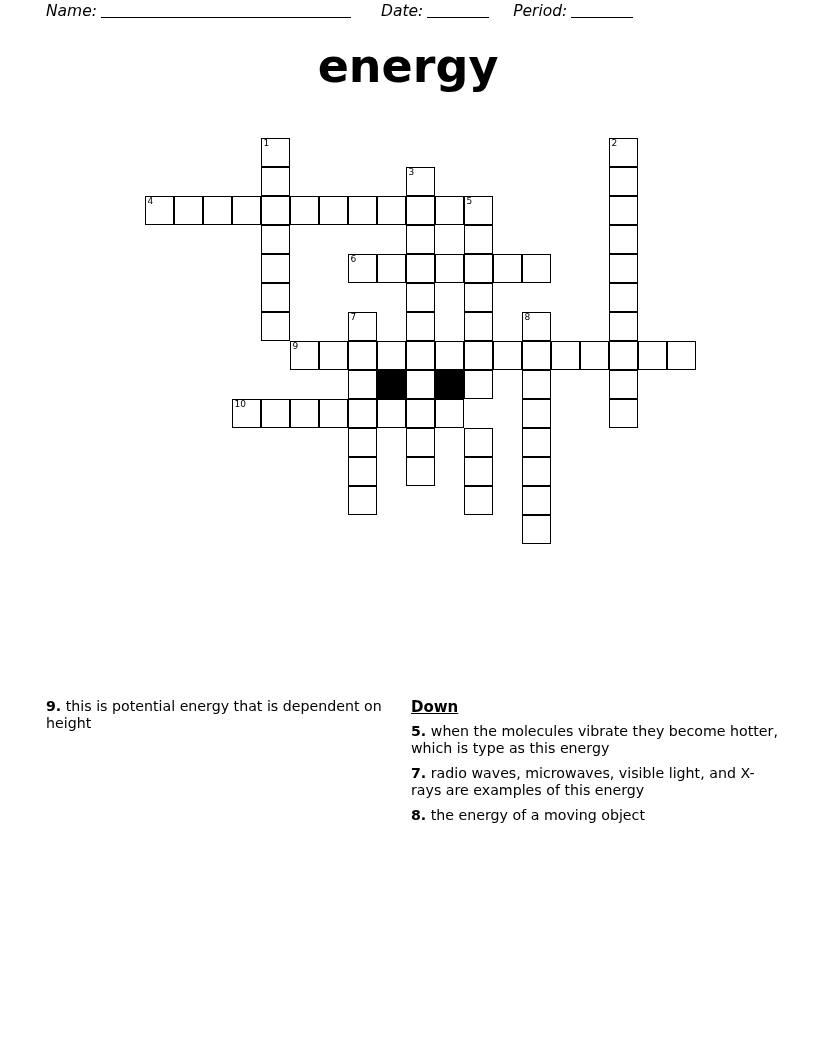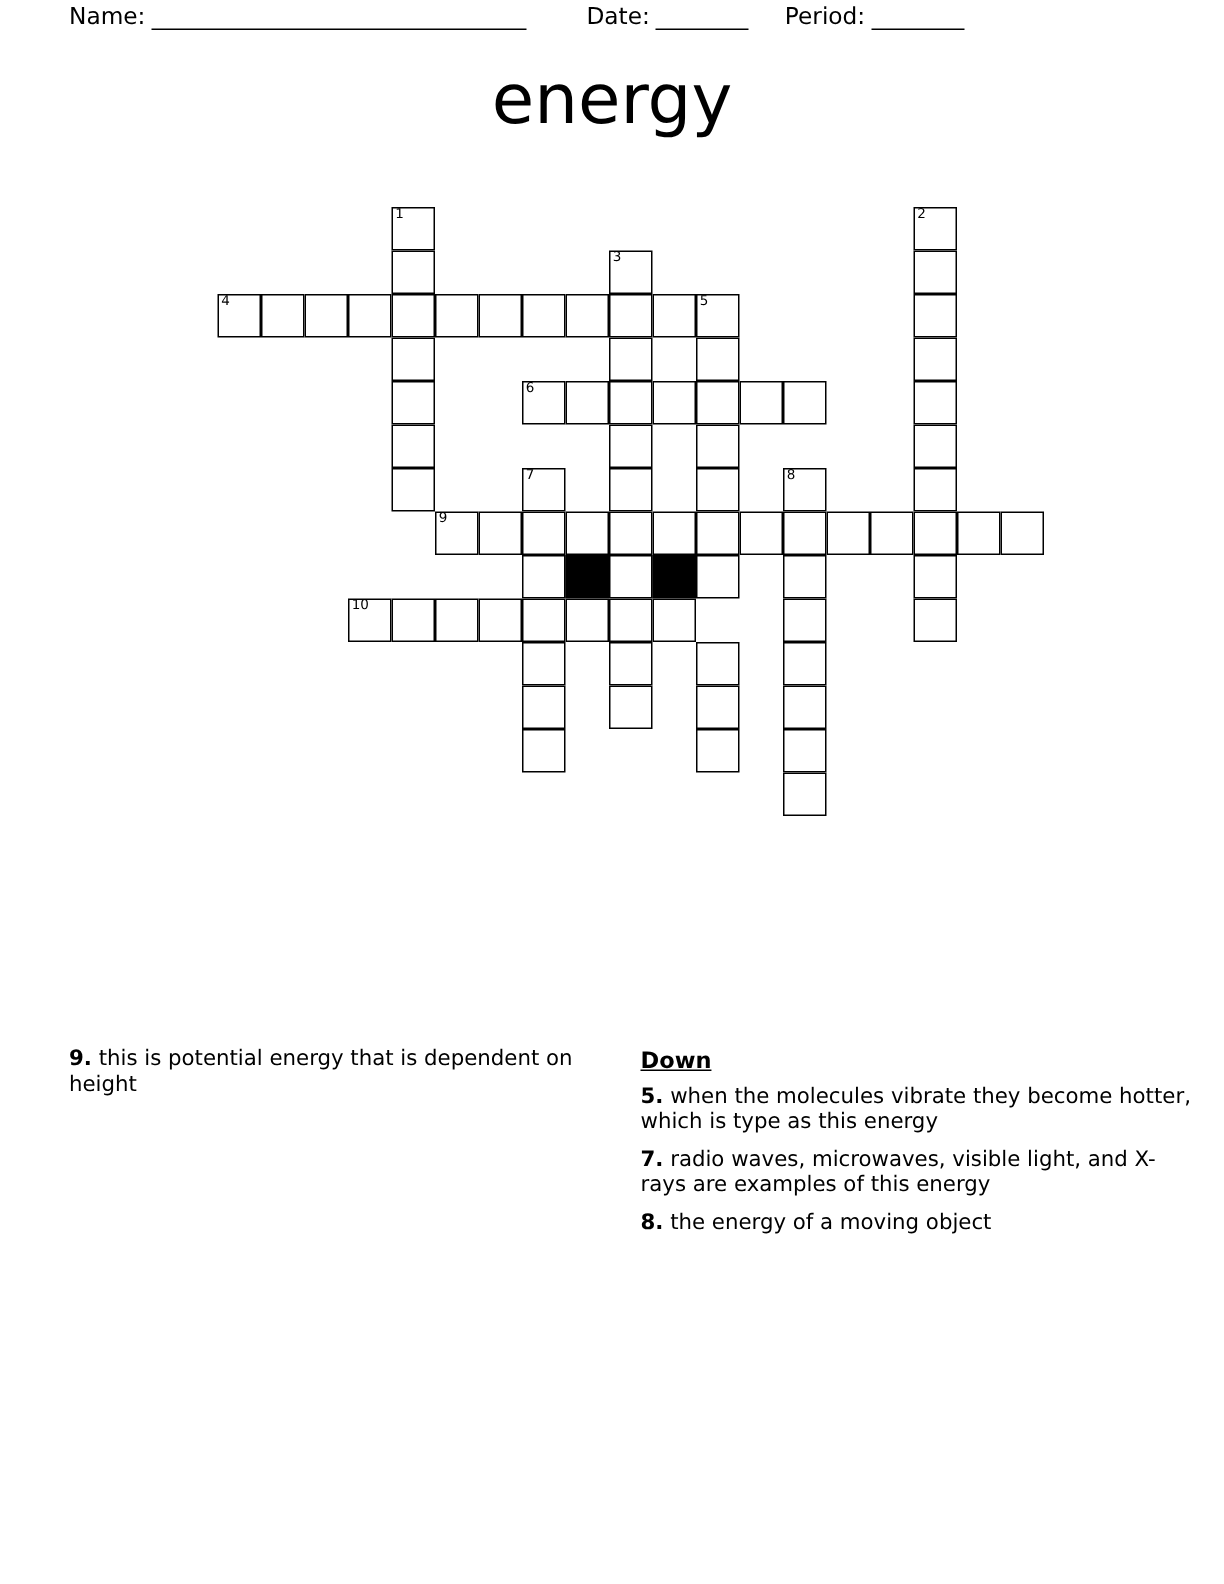--- a/index.html
+++ b/index.html
@@ -23,47 +23,48 @@
     top: 0;
     width: 816px;
     height: 28px;
     display: flex;
     align-items: flex-start;
     padding-top: 2px;
     box-sizing: border-box;
   }
   .hdr-field {
     display: flex;
-    align-items: flex-end;
+    align-items: center;
     font-size: 15.5px;
     white-space: pre;
+    font-style: italic;
   }
   .hdr-label { font-size: 15.5px; }
   .hdr-blank {
     display: inline-block;
     border-bottom: 1px solid #000;
     height: 13px;
     margin-left: 4px;
   }
   #hdr-name { margin-left: 46px; }
   #hdr-name .hdr-blank { width: 250px; }
-  #hdr-date { margin-left: 40px; }
+  #hdr-date { margin-left: 30px; }
   #hdr-date .hdr-blank { width: 62px; }
   #hdr-period { margin-left: 24px; }
   #hdr-period .hdr-blank { width: 62px; }
 
   
   .puzzle-title {
     position: absolute;
     left: 0;
     top: 38px;
     width: 816px;
     text-align: center;
     font-size: 46px;
-    font-weight: 400;
+    font-weight: 700;
     line-height: 56px;
     font-family: "DejaVu Sans", sans-serif;
   }
 
   
   #grid-wrap {
     position: absolute;
     left: 145px;
     top: 138px;
     width: 540px;
@@ -95,21 +96,21 @@
   #clues {
     position: absolute;
     left: 0;
     top: 698px;
     width: 816px;
     display: flex;
     align-items: flex-start;
   }
   .clue-col { box-sizing: border-box; }
   #clues-across { width: 365px; margin-left: 46px; }
-  #clues-down   { width: 370px; margin-left: 16px; }
+  #clues-down   { width: 370px; margin-left: 0px; }
   .clue-head {
     font-size: 15px;
     font-weight: bold;
     text-decoration: underline;
     margin: 0 0 7px 0;
     line-height: 18px;
   }
   .clue {
     font-size: 14.2px;
     line-height: 17.4px;

